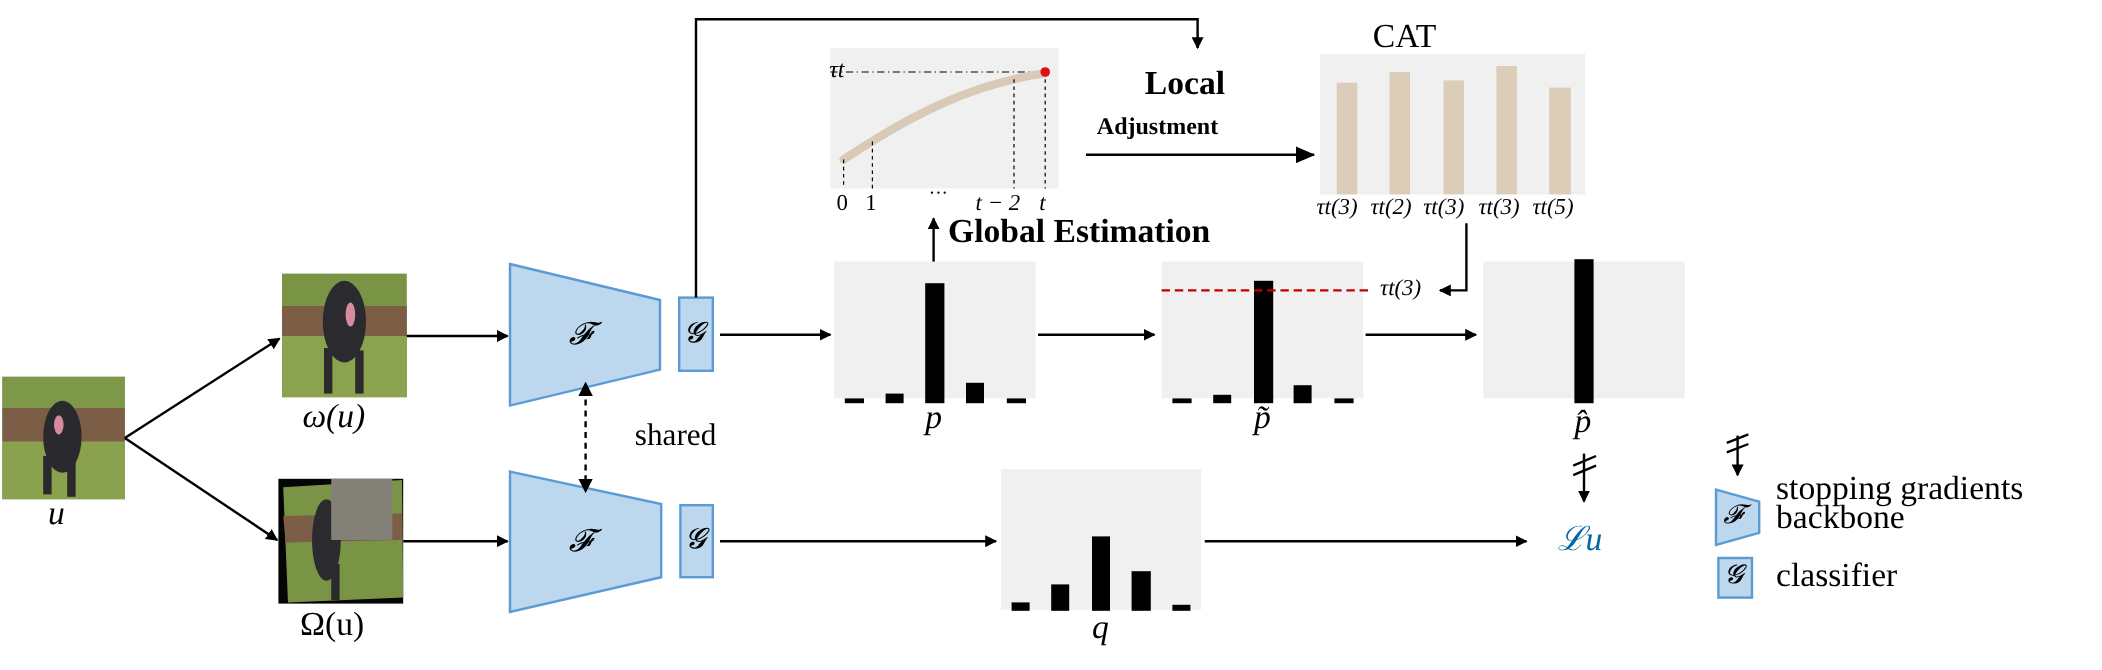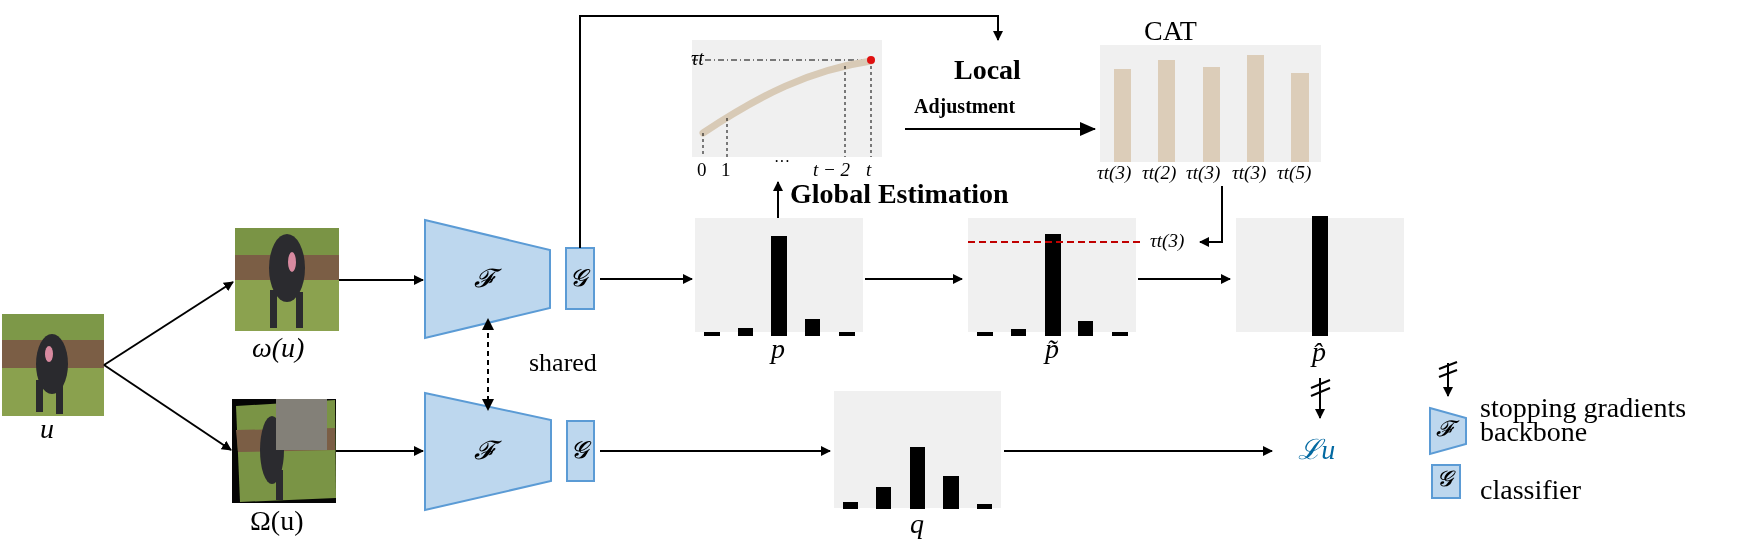--- a/index.html
+++ b/index.html
@@ -190,13 +190,13 @@
 <div class="label" style="left:1045px; top:335px;">p̃</div>
 <div class="label" style="left:1312px; top:338px;">p̂</div>
 <div class="label" style="left:910px; top:510px;">q</div>
 
 <div class="label" style="left:1298px; top:436px; color:#0369a1;">ℒu</div>
 
 <div class="legend-text" style="left:1480px; top:370px;margin-top:24px;">stopping gradients</div>
 <div class="label" style="left:1436px; top:418px; font-size:22px;">𝓕</div>
 <div class="legend-text" style="left:1480px; top:418px;">backbone</div>
 <div class="label" style="left:1437px; top:468px; font-size:22px;">𝓖</div>
-<div class="legend-text" style="left:1480px; top:476px;">classifier</div>
+<div class="legend-text" style="left:1480px; top:466px;">classifier</div>
 
 </body></html>

